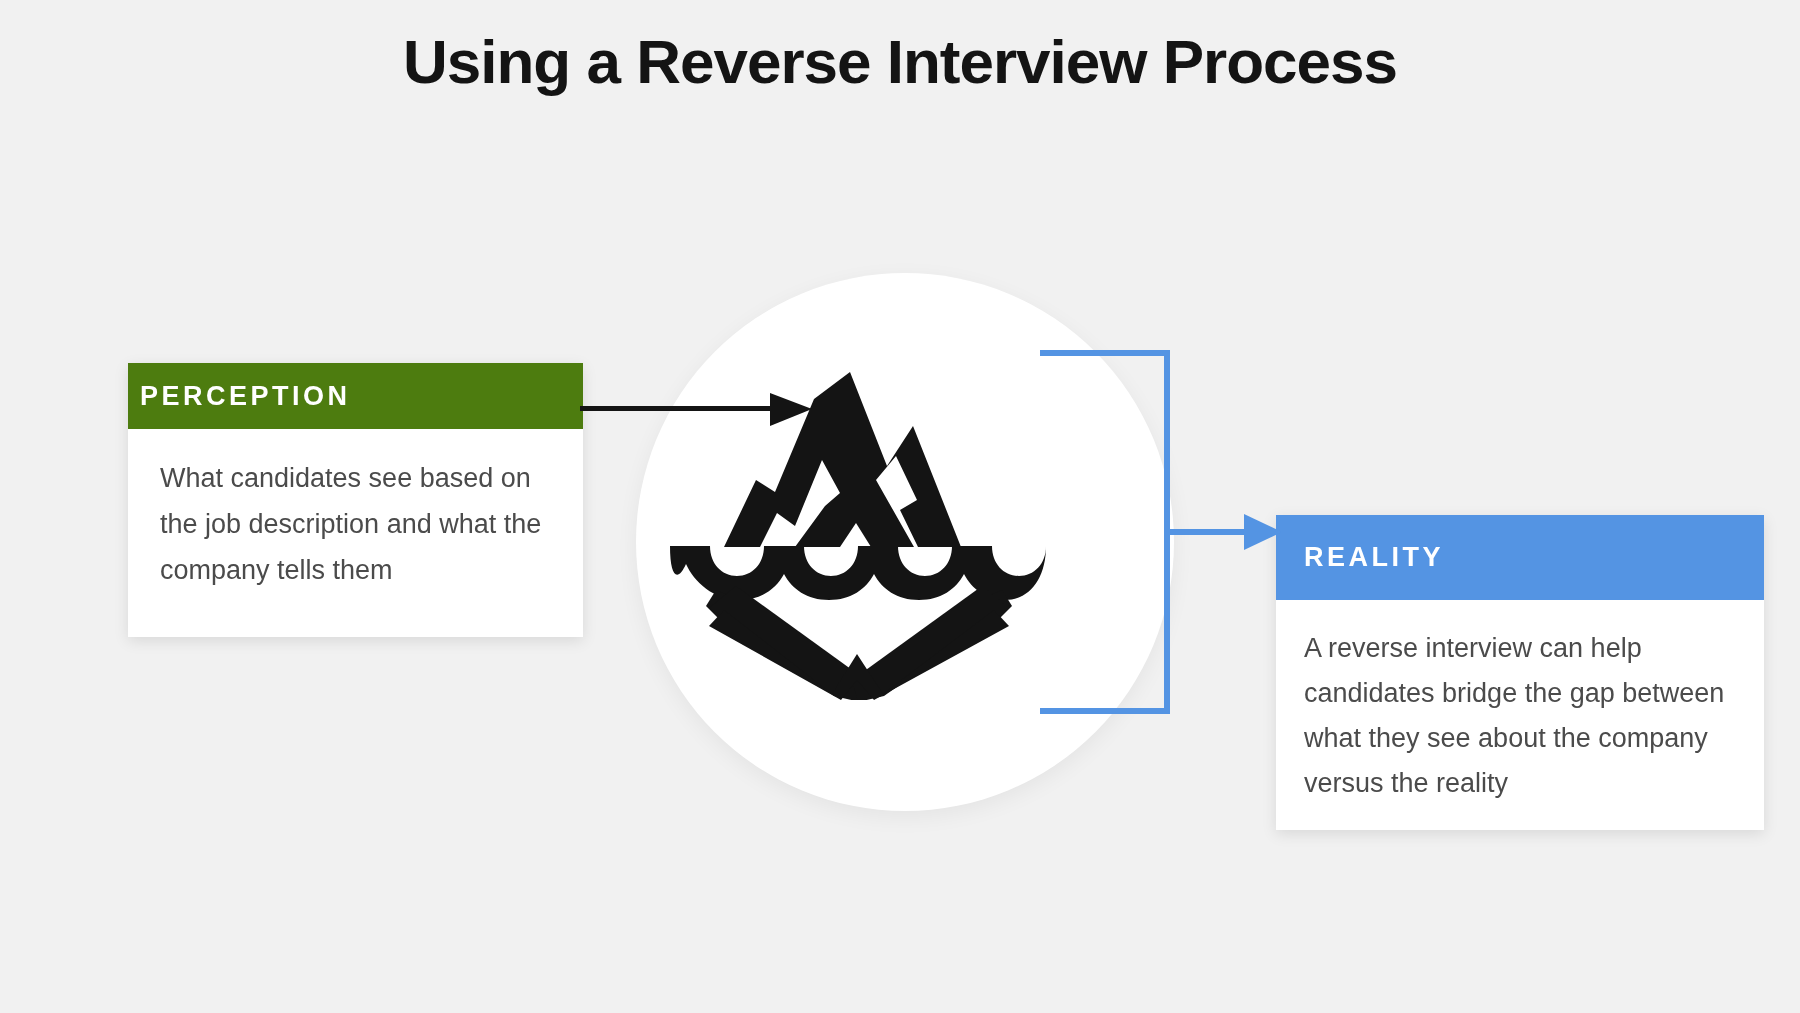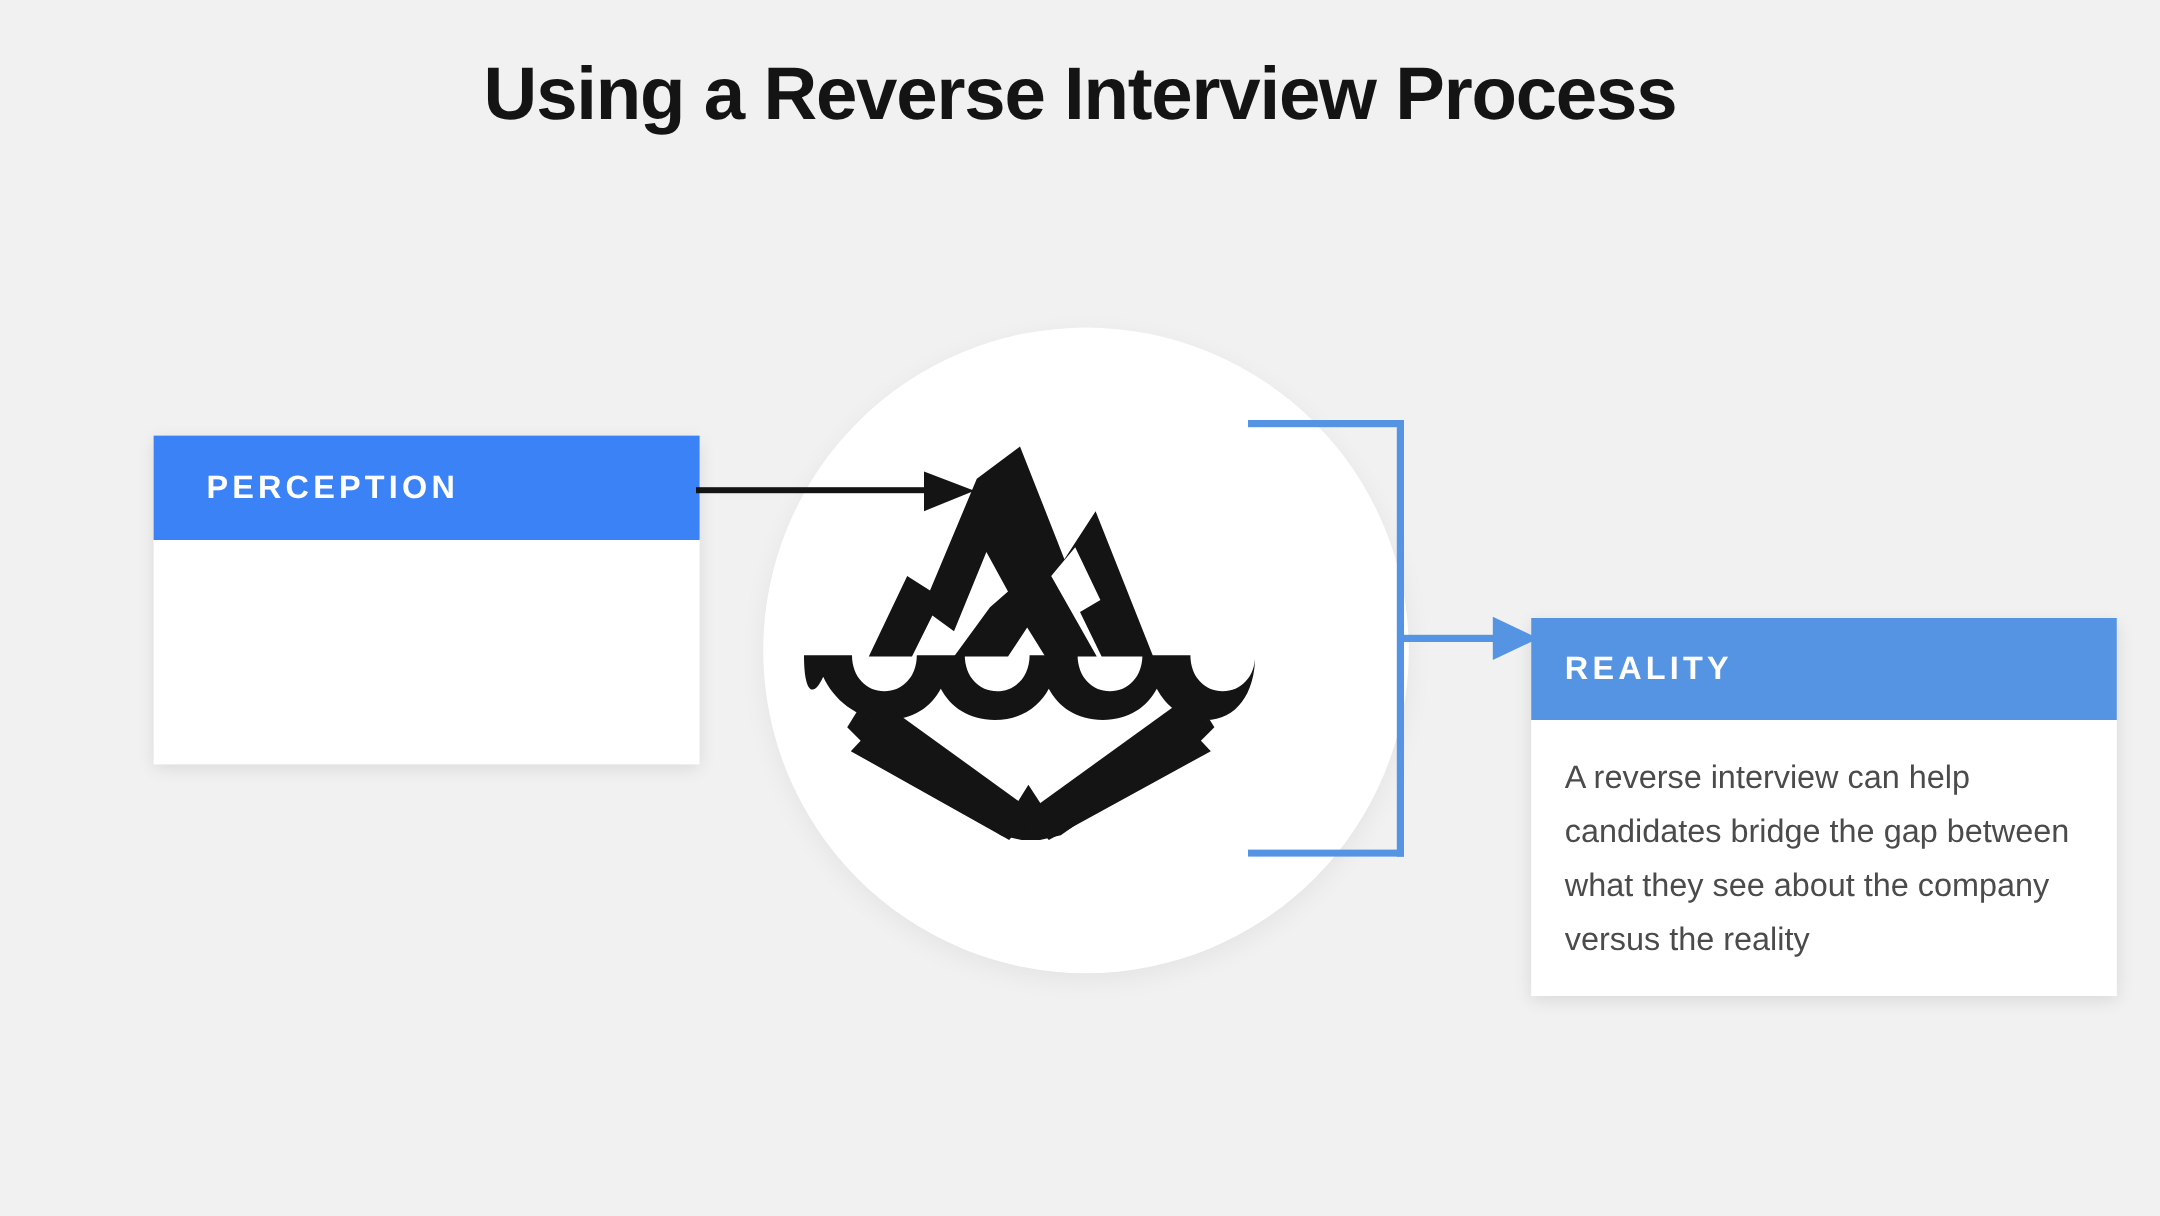--- a/index.html
+++ b/index.html
@@ -27,21 +27,20 @@
     top: 26px;
     width: 1800px;
     text-align: center;
     font-family: "Liberation Sans", sans-serif;
     font-size: 62px;
     font-weight: bold;
     letter-spacing: -1px;
     color: #141414;
     line-height: 1.15;
     white-space: nowrap;
-    margin-top: 17px;
   }
 
   
   .center-circle {
     position: absolute;
     left: 636px;
     top: 273px;
     width: 538px;
     height: 538px;
     border-radius: 50%;
@@ -79,24 +78,24 @@
   }
 
   
   #perception-card {
     left: 128px;
     top: 363px;
     width: 455px;
     height: 274px;
   }
   #perception-card .card-header {
-    height: 87px;
-    background: #3b82f6;
-    font-size: 27px;
-    padding-left: 44px;
+    height: 66px;
+    background: #4d7c0f;
+    font-size: 27px;
+    padding-left: 12px;
   }
   #perception-card .card-body {
     padding: 26px 30px 20px 32px;
     font-size: 27px;
     line-height: 46px;
   }
 
   
   #reality-card {
     left: 1276px;
@@ -170,20 +169,21 @@
         <path d="M295 260 L328 276 L348 256 L338 240 L312 251 Z"></path>
         <path d="M45 258 L72 236 L202 330 L196 352 L170 346 Z"></path>
         <path d="M345 258 L318 236 L188 330 L194 352 L220 346 Z"></path>
         <path d="M60 260 L168 344 L193 304 L219 344 L330 260 L345 276 L210 350 L193 330 L177 350 L45 276 Z"></path>
       </g>
     </svg>
   </div>
 
   <div class="card" id="perception-card">
     <div class="card-header">PERCEPTION</div>
+    <div class="card-body">What candidates see based on the job description and what the company tells them</div>
   </div>
 
   <div class="card" id="reality-card">
     <div class="card-header">REALITY</div>
     <div class="card-body">A reverse interview can help candidates bridge the gap between what they see about the company versus the reality</div>
   </div>
 
   <div class="connector" id="black-arrow">
     <svg viewBox="0 0 250 50" xmlns="http://www.w3.org/2000/svg" aria-hidden="true">
       <rect x="0" y="21" width="200" height="5" fill="#141414"></rect>

